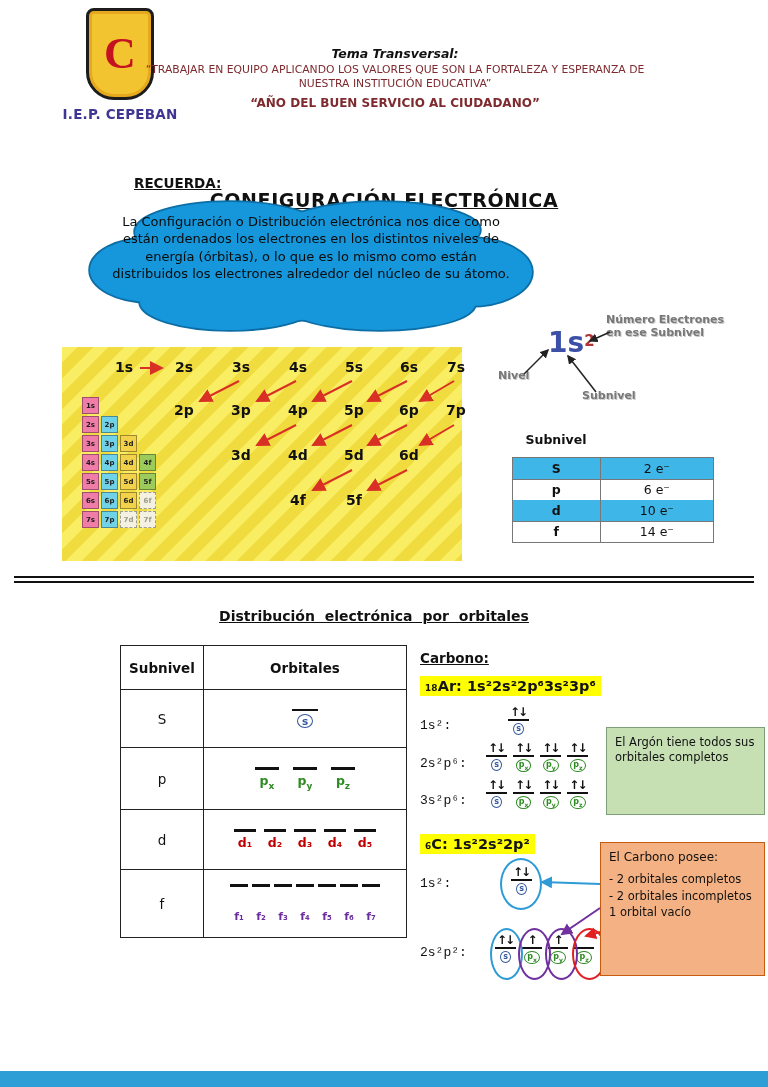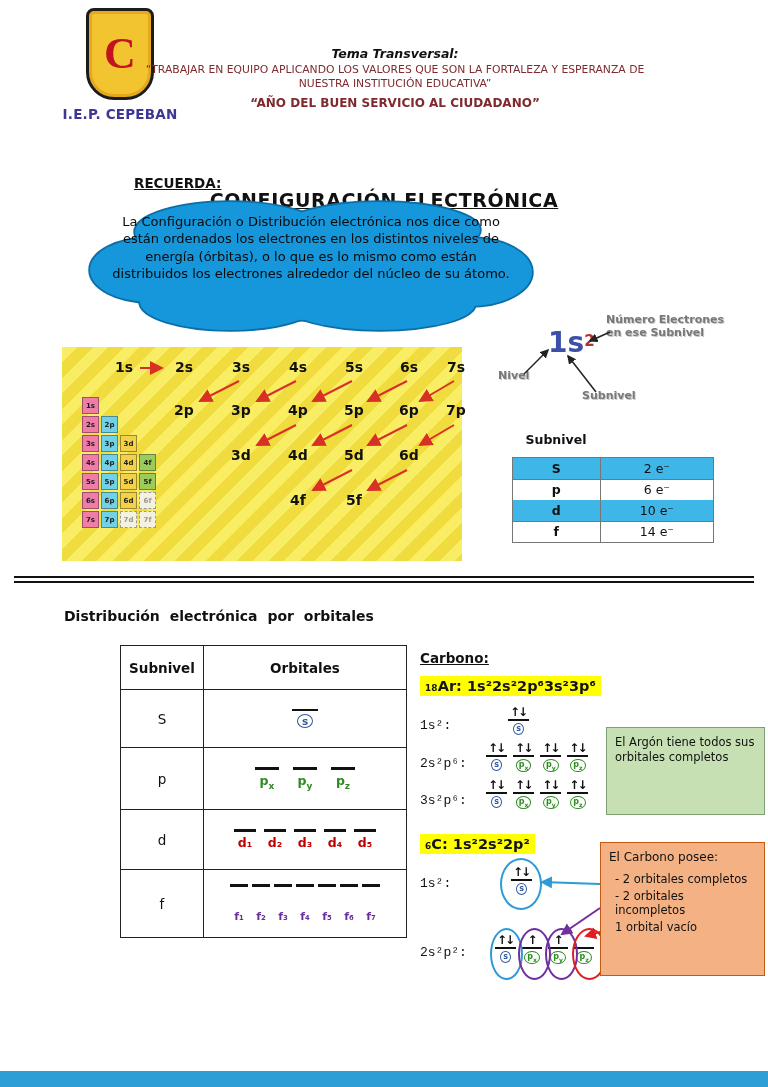--- a/index.html
+++ b/index.html
@@ -57,22 +57,22 @@
   .shead .sc2{line-height:1.25;}
   .srow{height:21px;align-items:center;}
   .srow .sc1,.srow .sc2{border:1px solid #777;height:100%;display:flex;align-items:center;justify-content:center;}
   .srow .sc1{font-weight:bold;border-right:none;}
   .blue .sc1,.blue .sc2{background:#3EB6E8;}
   .srow + .srow .sc1,.srow + .srow .sc2{border-top:none;}
 
   .sep{position:absolute;left:14px;top:576px;width:740px;height:3px;
        border-top:2px solid #111;border-bottom:2px solid #111;}
 
-  .sec2-title{position:absolute;left:64px;top:608px;width:620px;
-              font-size:14px;font-weight:bold;word-spacing:5px;}
+  .sec2-title{position:absolute;left:64px;top:608px;width:620px;text-align:center;
+              font-size:14px;font-weight:bold;text-decoration:underline;word-spacing:5px;}
 
   
   .otable{position:absolute;left:120px;top:645px;border-collapse:collapse;}
   .otable td{border:1.5px solid #222;text-align:center;vertical-align:middle;font-size:13.5px;}
   .otable .oc1{width:80px;}
   .otable .oc2{width:200px;}
   .ohead{height:44px;font-weight:bold;}
   .row-s{height:58px;} .row-p{height:62px;} .row-d{height:60px;} .row-f{height:68px;}
   .orbwrap{display:flex;justify-content:center;align-items:flex-start;}
   .orb{display:inline-flex;flex-direction:column;align-items:center;}
@@ -98,21 +98,21 @@
         padding:0 2px;line-height:1.25;}
   .dlbl sub{font-size:6px;}
   .sD{color:#33589E;border-color:#33589E;}
   .pD{color:#2E8B22;border-color:#2E8B22;}
 
   .green-note{position:absolute;left:606px;top:727px;width:141px;min-height:72px;background:#C6E0B4;
               border:1px solid #7f9f77;padding:7px 8px;font-size:11.5px;line-height:1.3;}
   .salmon-note{position:absolute;left:600px;top:842px;width:147px;min-height:118px;background:#F4B183;
                border:1px solid #C55A11;padding:7px 8px;font-size:11.5px;line-height:1.3;}
   .salmon-title{font-size:12px;margin-bottom:6px;}
-  .salmon-item{margin-left:6px;margin-bottom:2px;}
+  .salmon-item{margin-bottom:2px;}
 
   .oval{position:absolute;border-radius:50%;pointer-events:none;}
   .ovalB{border:2px solid #2E9BD6;}
   .ovalP{border:2px solid #7030A0;}
   .ovalR{border:2.5px solid #E02020;}
 
   .bottom-bar{position:absolute;left:0;top:1071px;width:768px;height:16px;background:#2E9FD6;}
 </style>
 </head>
 <body>

